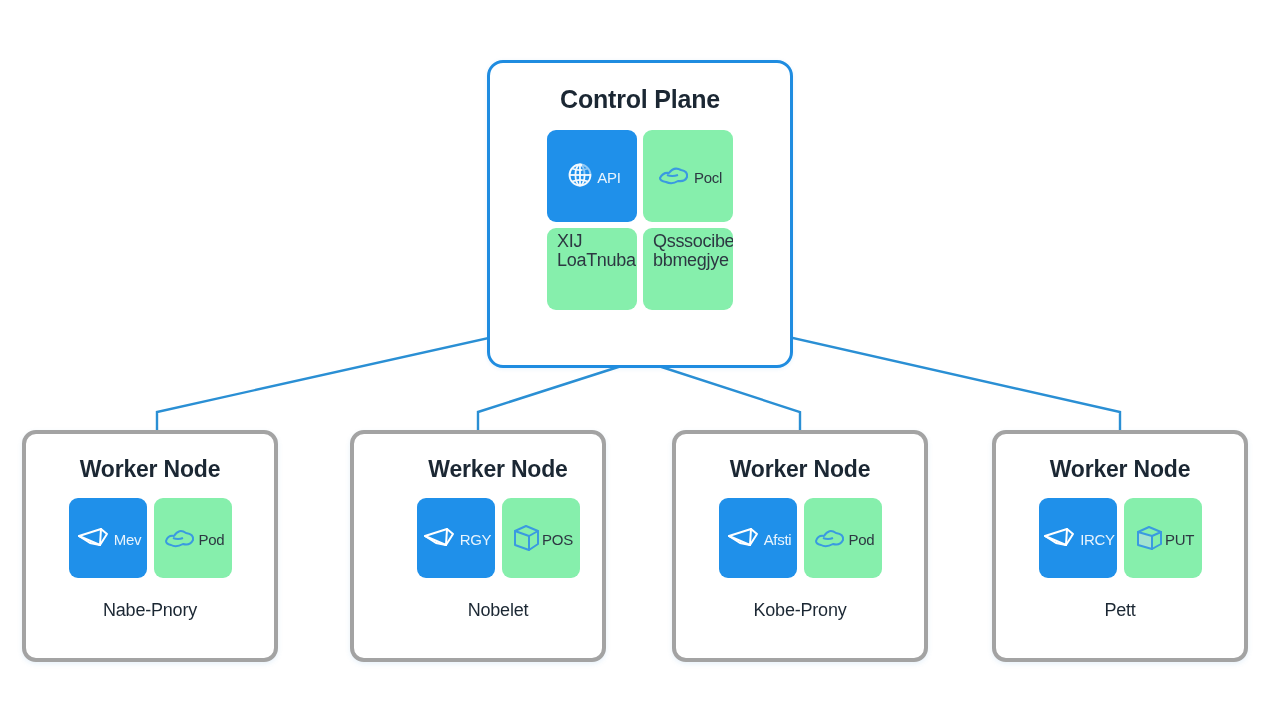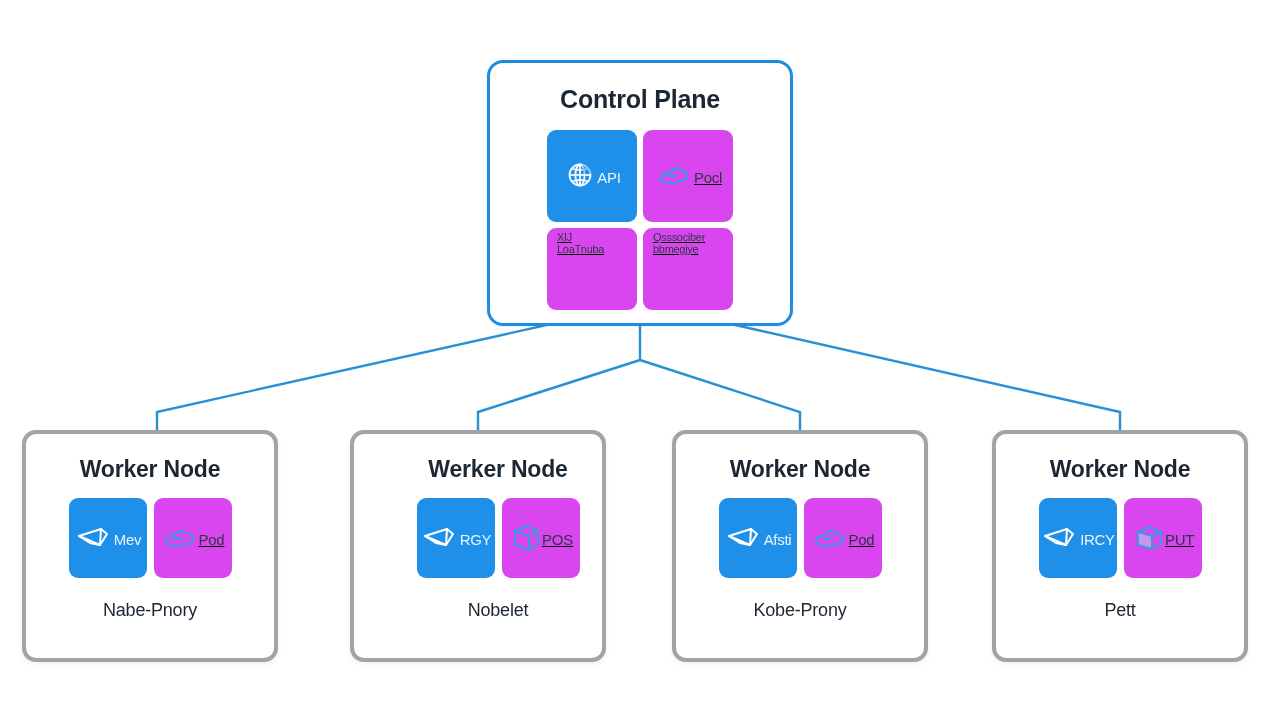--- a/index.html
+++ b/index.html
@@ -41,21 +41,21 @@
     display: flex;
     flex-direction: column;
     align-items: center;
   }
 
   
   #control-plane-box {
     left: 487px;
     top: 60px;
     width: 306px;
-    height: 266px;
+    height: 308px;
     border: 3px solid #1f8ce0;
     border-radius: 16px;
     box-shadow: 0 1px 4px rgba(31,140,224,0.10);
   }
 
   
   .worker-node-box {
     top: 430px;
     width: 256px;
     height: 232px;
@@ -106,22 +106,21 @@
     flex-direction: row;
     align-items: center;
     justify-content: center;
     text-align: center;
     overflow: hidden;
   }
   .tile.blue {
     background: #1f90ea;
   }
   .tile.gray {
-    background: #d946ef;
-    text-decoration: underline;
+    background: #86efac;
   }
   .tile-worker {
     width: 78px;
     height: 80px;
   }
 
   .tile-icon {
     display: block;
     line-height: 0;
   }
@@ -129,21 +128,21 @@
     font-size: 15px;
     font-weight: 500;
     margin-top: 4px;
     line-height: 1.05;
     letter-spacing: -0.3px;
     filter: blur(0.35px);
   }
   .tile.blue .tile-label { color: #e8f4fd; }
   .tile.gray .tile-label { color: #2d3742; }
   .tile-label.two-line {
-    font-size: 11px;
+    font-size: 18px;
     white-space: pre-line;
     text-align: left;
     width: 100%;
     padding-left: 10px;
     box-sizing: border-box;
     filter: blur(0.45px);
   }
   .tile.text-only {
     justify-content: center;
     align-items: flex-start;

